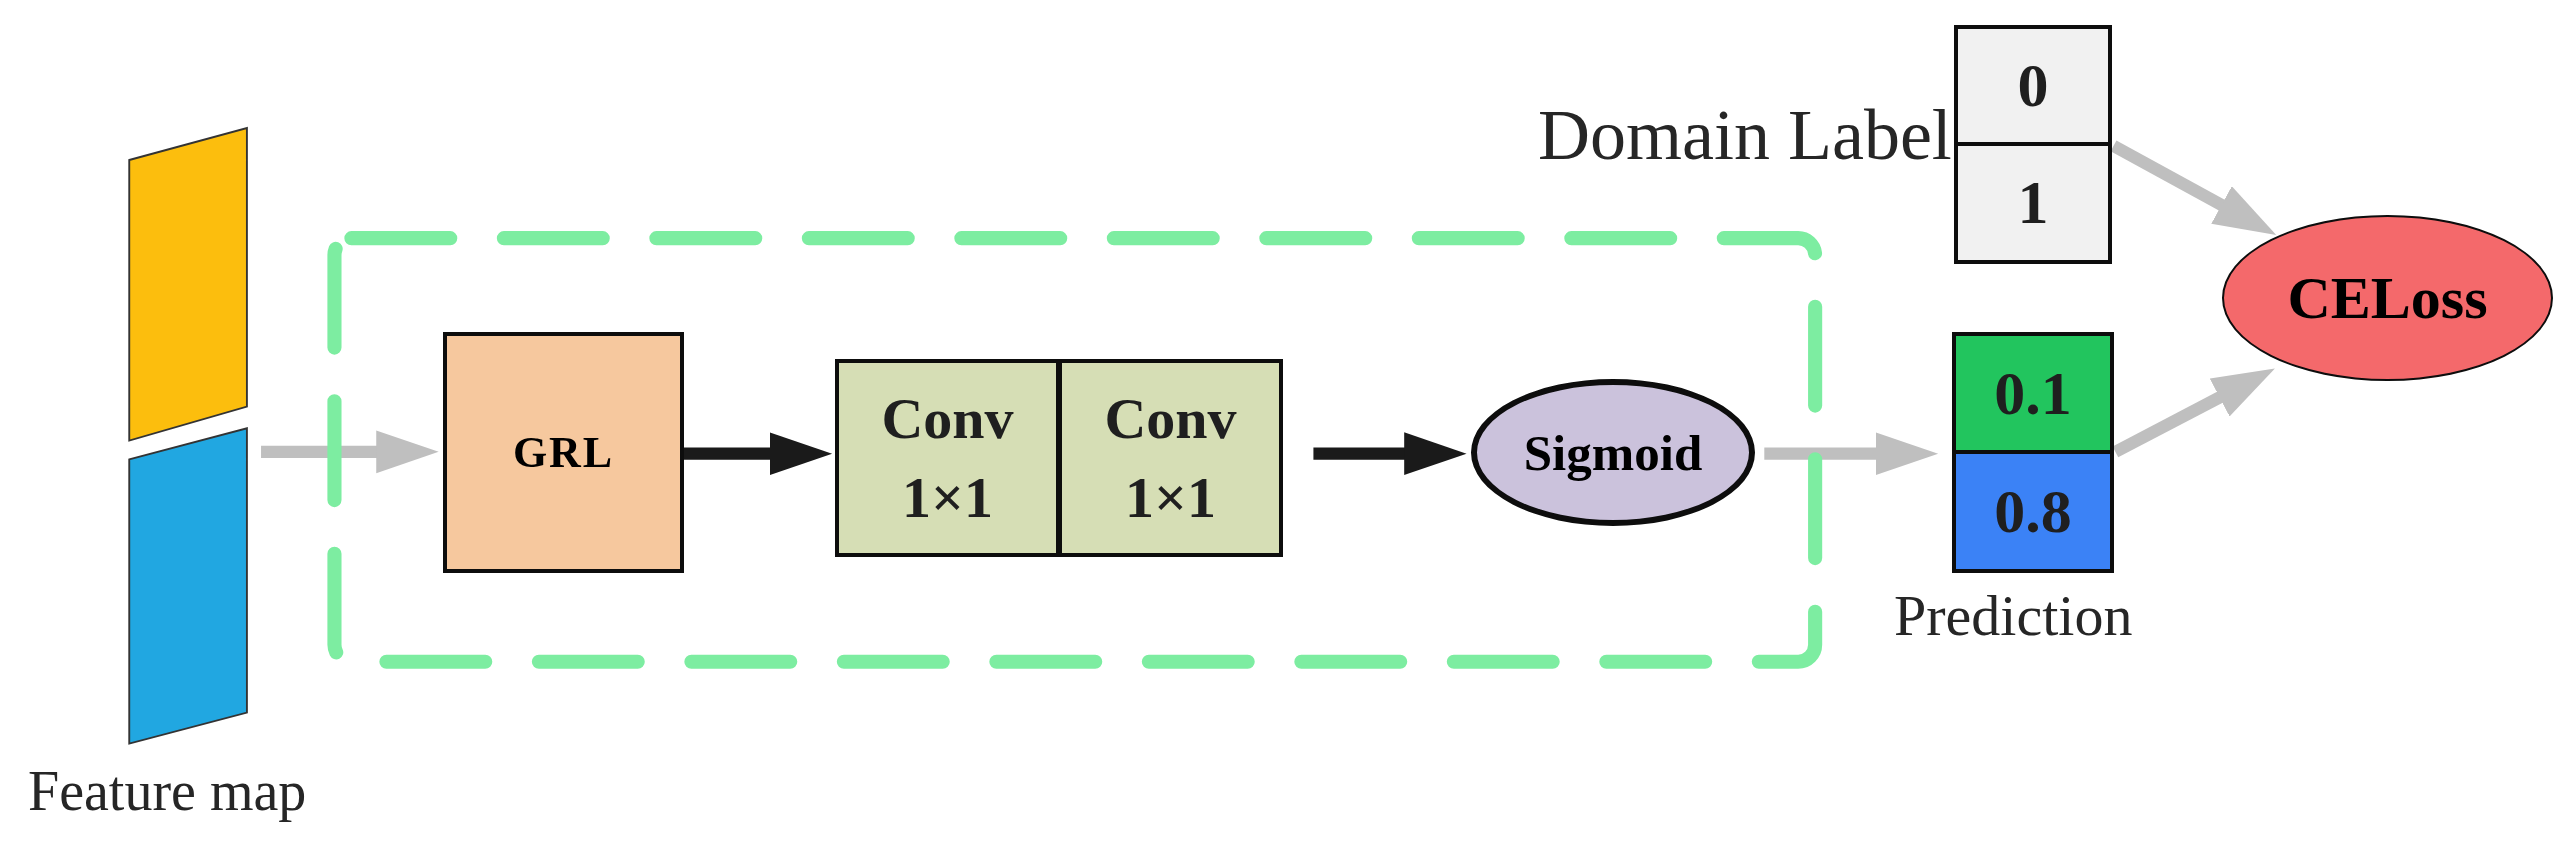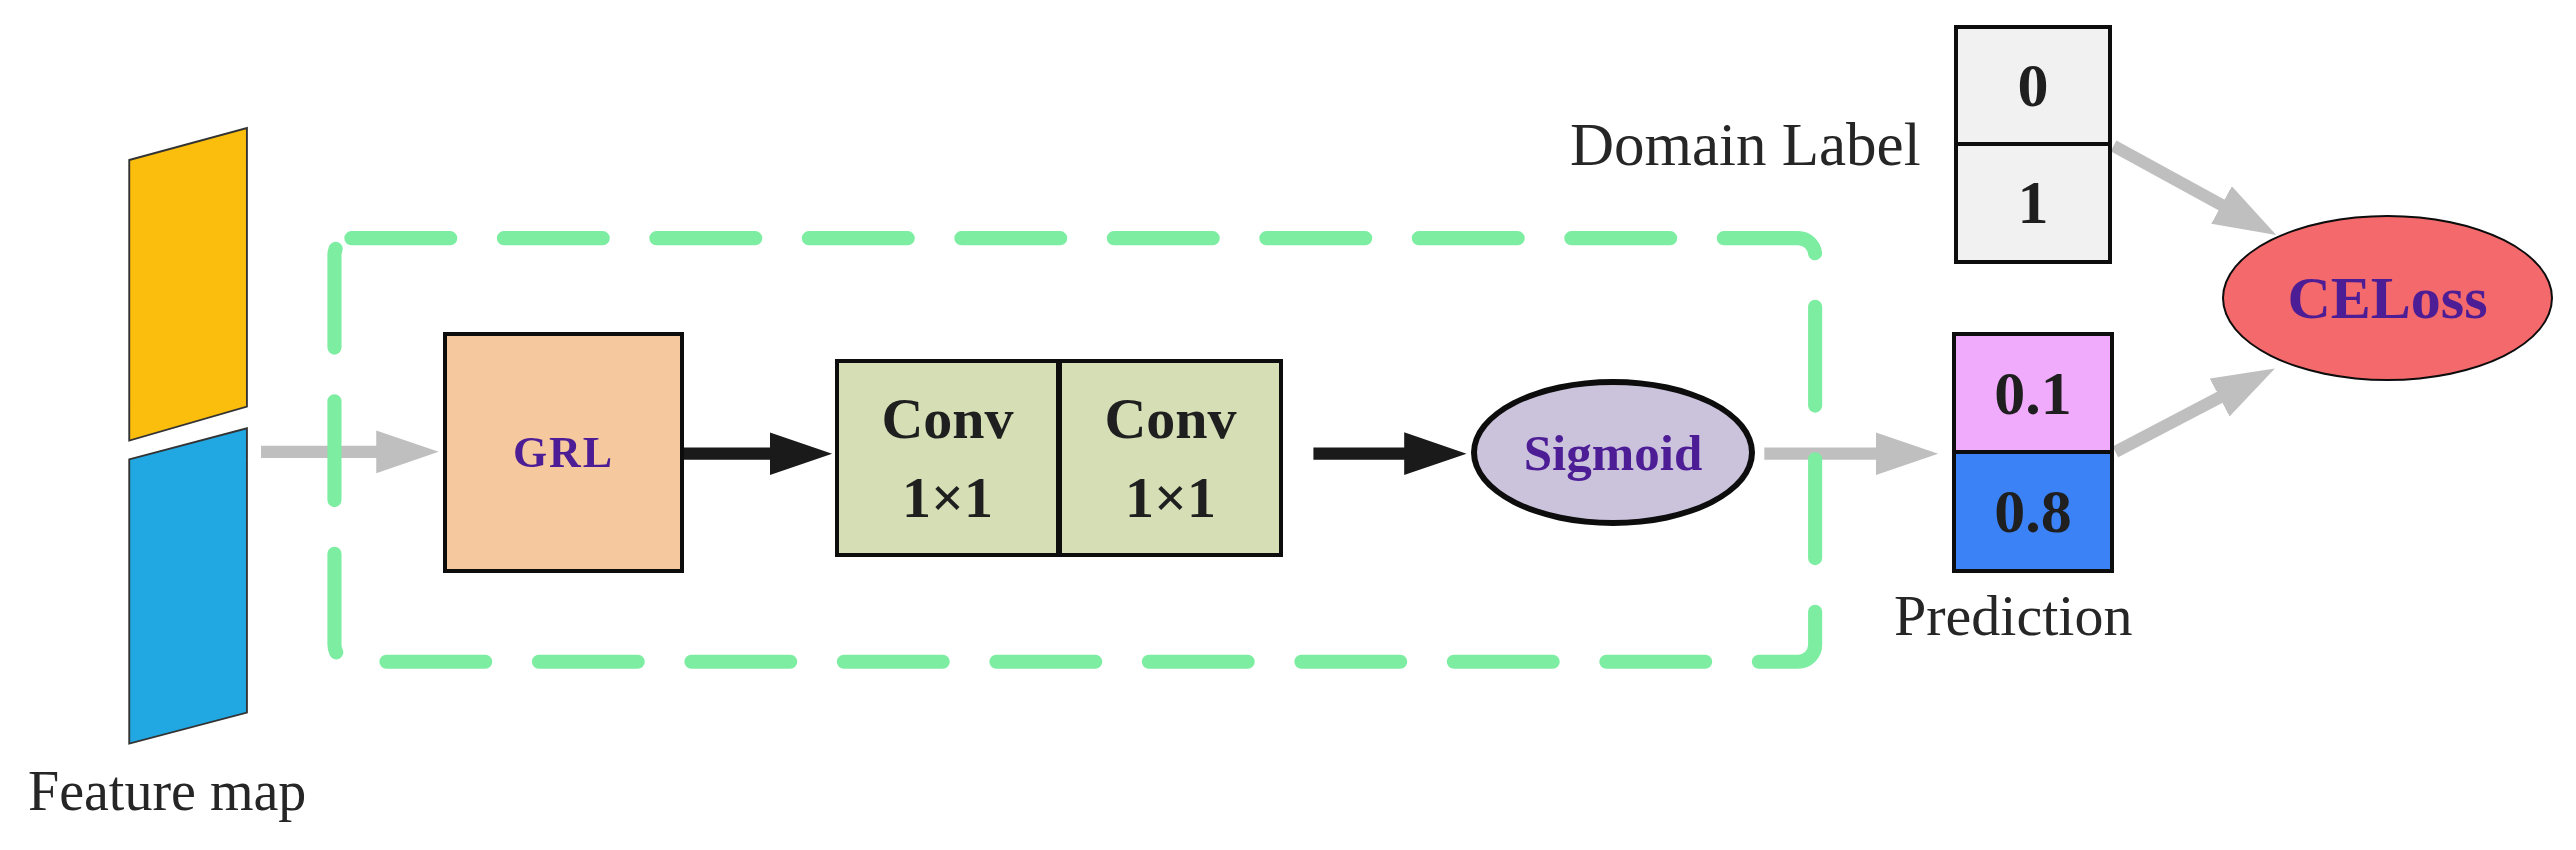--- a/index.html
+++ b/index.html
@@ -12,21 +12,21 @@
     overflow: hidden;
   }
   #shapes-svg { position: absolute; left: 0; top: 0; width: 2576px; height: 850px; }
 
   .node {
     position: absolute;
     display: flex;
     align-items: center;
     justify-content: center;
     box-sizing: border-box;
-    color: #4c1d95;
+    color: #000000;
     font-weight: bold;
     text-align: center;
   }
   #grl-box {
     left: 443px; top: 332px; width: 241px; height: 241px;
     border: 4.7px solid #0d0d0d;
     font-size: 44px;
     letter-spacing: 1.9px;
   }
   #conv-group { left: 835px; top: 359px; width: 448px; height: 198px; display: flex; position: absolute; }
@@ -77,21 +77,21 @@
   }
   .value-cell + .value-cell { margin-top: -4.7px; }
 
   .caption {
     position: absolute;
     color: #262626;
     font-size: 56px;
     white-space: nowrap;
   }
   #feature-map-label { left: 28px; top: 759px; }
-  #domain-label-title { left: 1538px; top: 110px; font-size: 61px; margin-left: 32px; }
+  #domain-label-title { left: 1538px; top: 94px; font-size: 72px; }
   #prediction-label { left: 1894px; top: 582px; font-size: 58px; }
   #domain-classifier-label {
     left: 812px; top: 578px;
     font-size: 58px;
     font-weight: bold;
   }
 </style>
 </head>
 <body>
 
@@ -147,21 +147,21 @@
   <div class="value-table" id="domain-label-table">
     <div class="value-cell" style="background-color: rgb(241, 241, 241);">
       <span>0</span>
     </div>
     <div class="value-cell" style="background-color: rgb(241, 241, 241);">
       <span>1</span>
     </div>
   </div>
 
   <div class="value-table" id="prediction-table">
-    <div class="value-cell" style="background-color: #f0abfc;">
+    <div class="value-cell" style="background-color: #22c55e;">
       <span>0.1</span>
     </div>
     <div class="value-cell" style="background-color: #3b82f6;">
       <span>0.8</span>
     </div>
   </div>
 
   <div class="node" id="celoss-ellipse" style="background-color: rgb(244, 105, 107);">
     <span>CELoss</span>
   </div>

